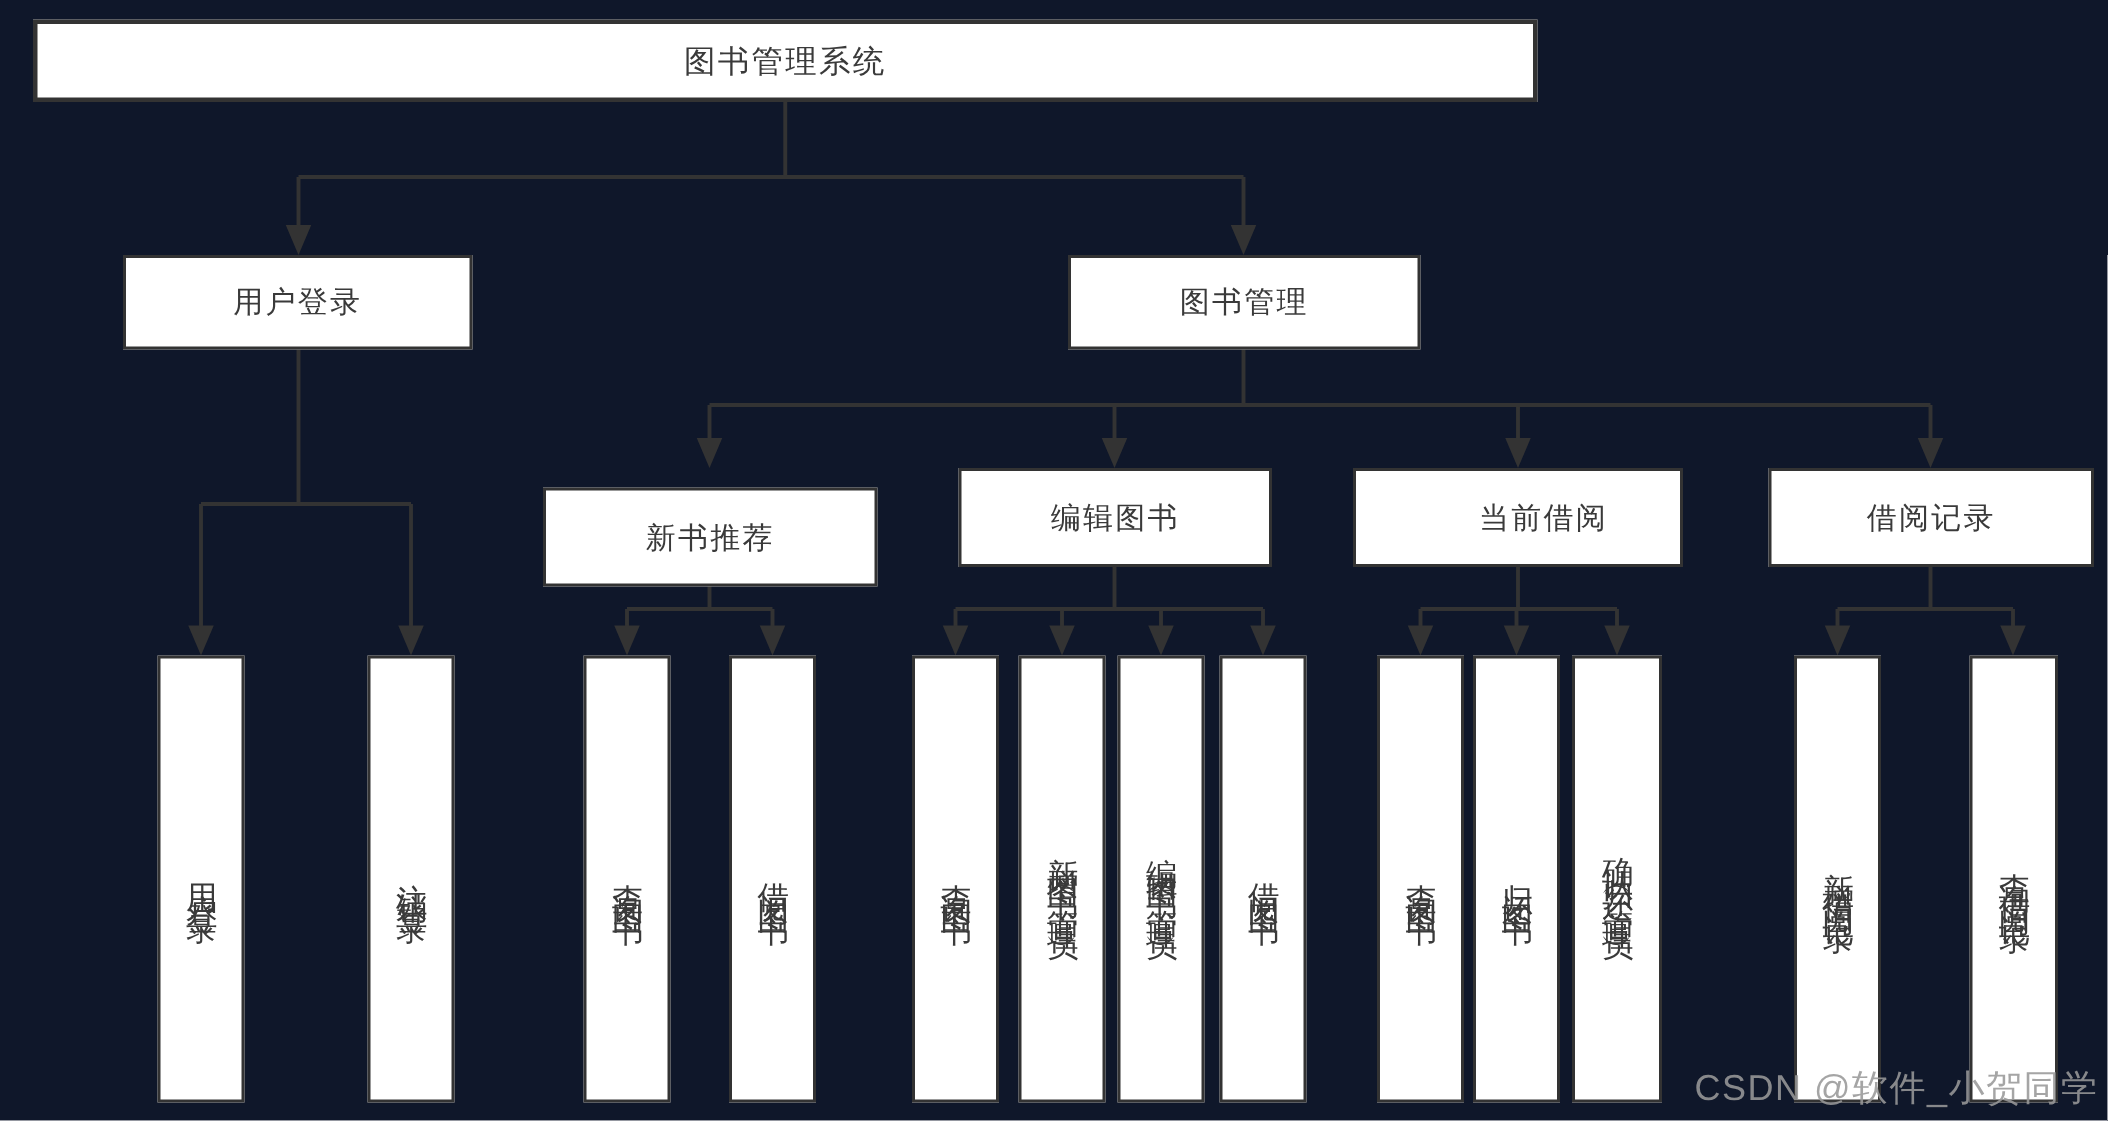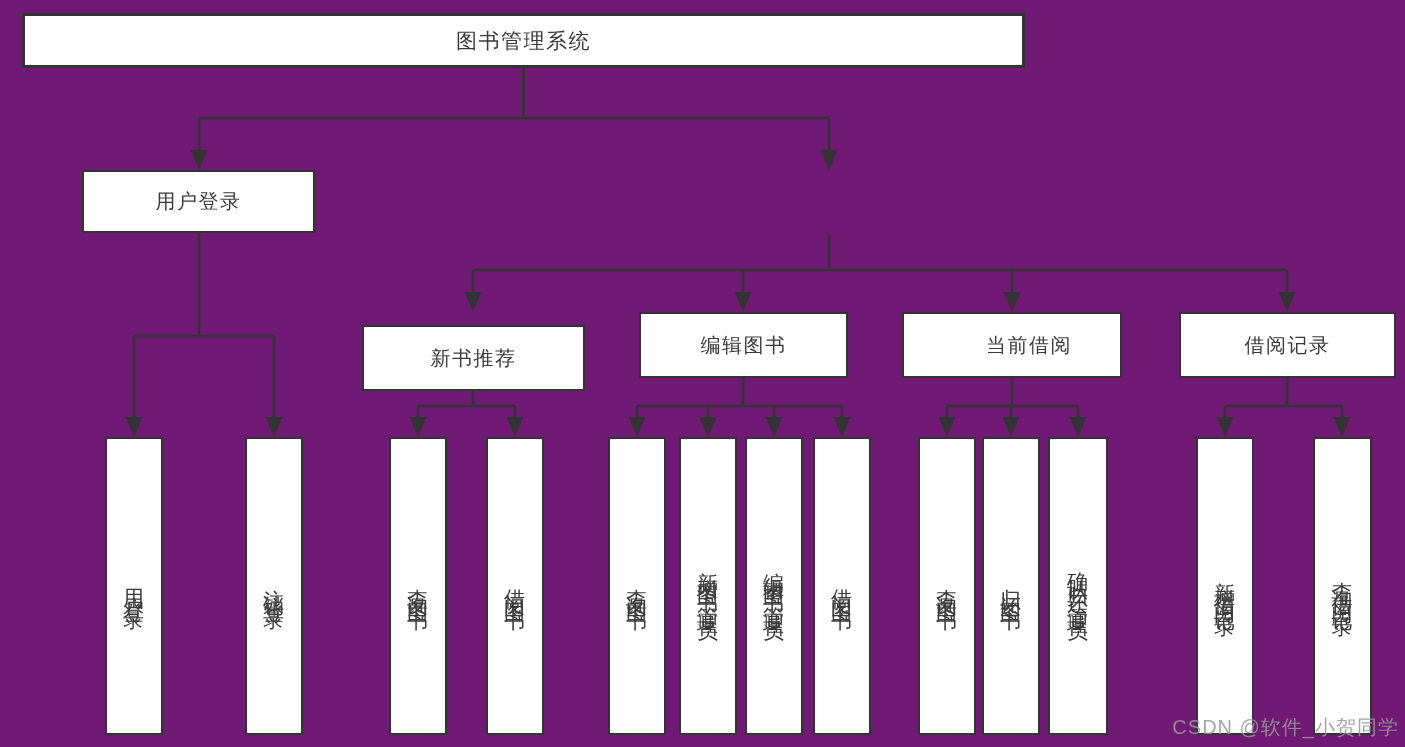--- a/index.html
+++ b/index.html
@@ -1,19 +1,19 @@
 <!DOCTYPE html>
 <html><head>
 <meta charset="utf-8">
 <style>
   html,body { margin:0; padding:0; background:#ffffff; }
   .canvas {
     position:relative;
     width:1405px; height:747px;
-    background:#701a75;
+    background:#0f172a;
     font-family:"Liberation Sans","DejaVu Sans",sans-serif;
     color:#3a3a3a;
     overflow:hidden;
   }
   svg.connectors {
     position:absolute; left:0; top:0;
     width:1405px; height:747px;
     pointer-events:none;
   }
   svg.connectors path { stroke:#333333; stroke-width:2.6; fill:none; }
@@ -34,21 +34,21 @@
     writing-mode:vertical-rl;
     text-orientation:mixed;
     font-size:21px;
     letter-spacing:7px;
     line-height:1;
     padding:10px 0;
   }
   .watermark {
     position:absolute;
     right:6px; bottom:6px;
-    font-size:20px;
+    font-size:24px;
     color:rgba(153,153,153,0.88);
     letter-spacing:1px;
     z-index:5;
     white-space:nowrap;
   }
 </style>
 </head>
 <body>
 
 <div class="canvas">
@@ -99,20 +99,21 @@
     <g>
       <path d="M1287 378 V406 M1225 406 H1342 M1225 406 V421 M1342 406 V421"></path>
       <polygon points="1216.5,417 1233.5,417 1225,437"></polygon>
       <polygon points="1333.5,417 1350.5,417 1342,437"></polygon>
     </g>
   </svg>
 
   <div class="node root" style="left:22px; top:13px; width:1003px; height:55px;">图书管理系统</div>
 
   <div class="node" style="left:82px; top:170px; width:233px; height:63px;">用户登录</div>
+  <div class="node" style="left:712px; top:170px; width:235px; height:63px;">图书管理</div>
 
   <div class="node" style="left:362px; top:312px; width:223px; height:66px;margin-top:13px;">新书推荐</div>
   <div class="node" style="left:639px; top:312px; width:209px; height:66px;">编辑图书</div>
   <div class="node" style="left:902px; top:312px; width:220px; height:66px;padding-left:34px;">当前借阅</div>
   <div class="node" style="left:1179px; top:312px; width:217px; height:66px;">借阅记录</div>
 
   <div class="node leaf" style="left:105px; top:437px; width:58px; height:298px;">用户登录</div>
   <div class="node leaf" style="left:245px; top:437px; width:58px; height:298px;">注销登录</div>
 
   <div class="node leaf" style="left:389px; top:437px; width:58px; height:298px;">查询图书</div>

